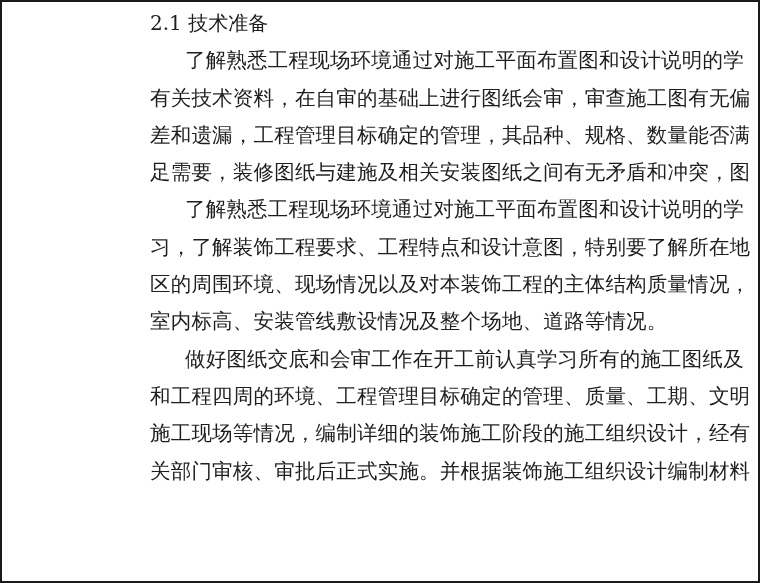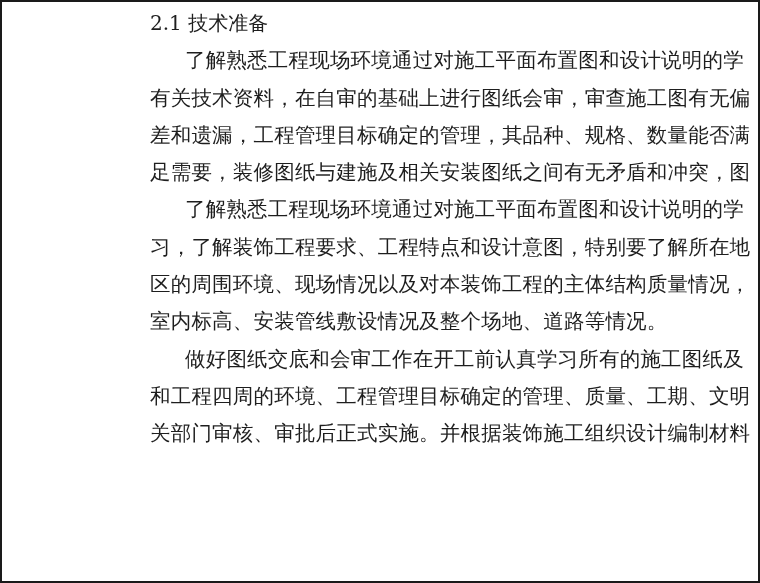--- a/index.html
+++ b/index.html
@@ -42,16 +42,17 @@
     <div class="para">
       <span class="line first">了解熟悉工程现场环境通过对施工平面布置图和设计说明的学</span>
       <span class="line">习，了解装饰工程要求、工程特点和设计意图，特别要了解所在地</span>
       <span class="line">区的周围环境、现场情况以及对本装饰工程的主体结构质量情况，</span>
       <span class="line">室内标高、安装管线敷设情况及整个场地、道路等情况。</span>
     </div>
 
     <div class="para">
       <span class="line first">做好图纸交底和会审工作在开工前认真学习所有的施工图纸及</span>
       <span class="line">和工程四周的环境、工程管理目标确定的管理、质量、工期、文明</span>
+      <span class="line">施工现场等情况，编制详细的装饰施工阶段的施工组织设计，经有</span>
       <span class="line">关部门审核、审批后正式实施。并根据装饰施工组织设计编制材料</span>
     </div>
   </div>
 </div>
 
 </body></html>

